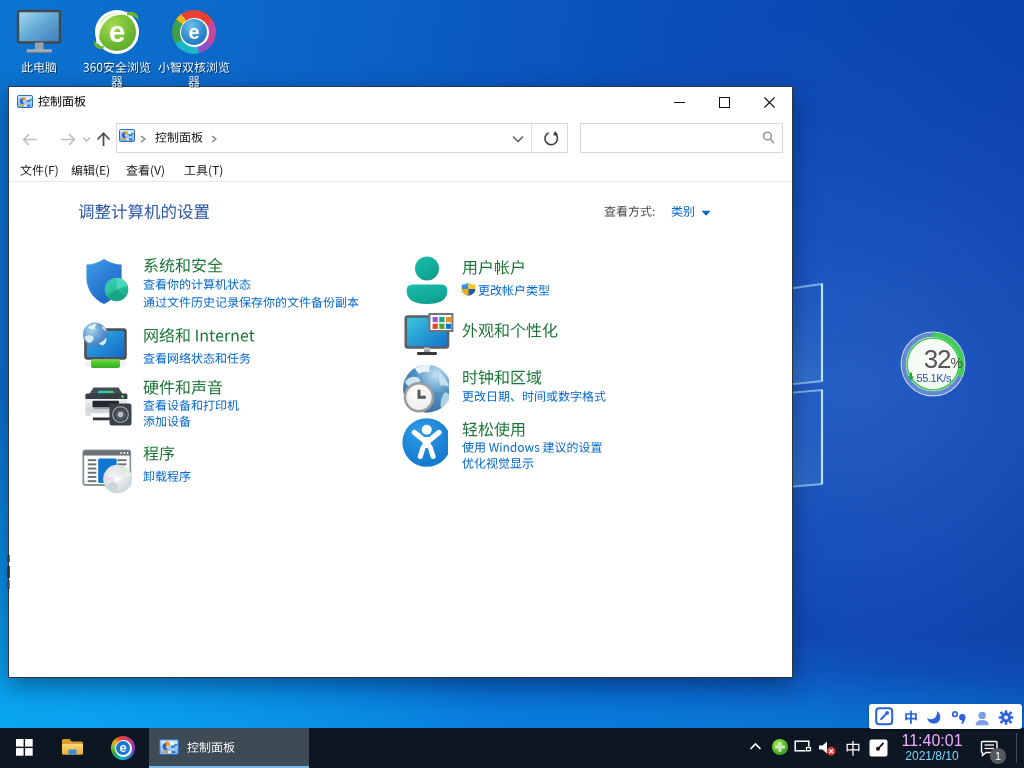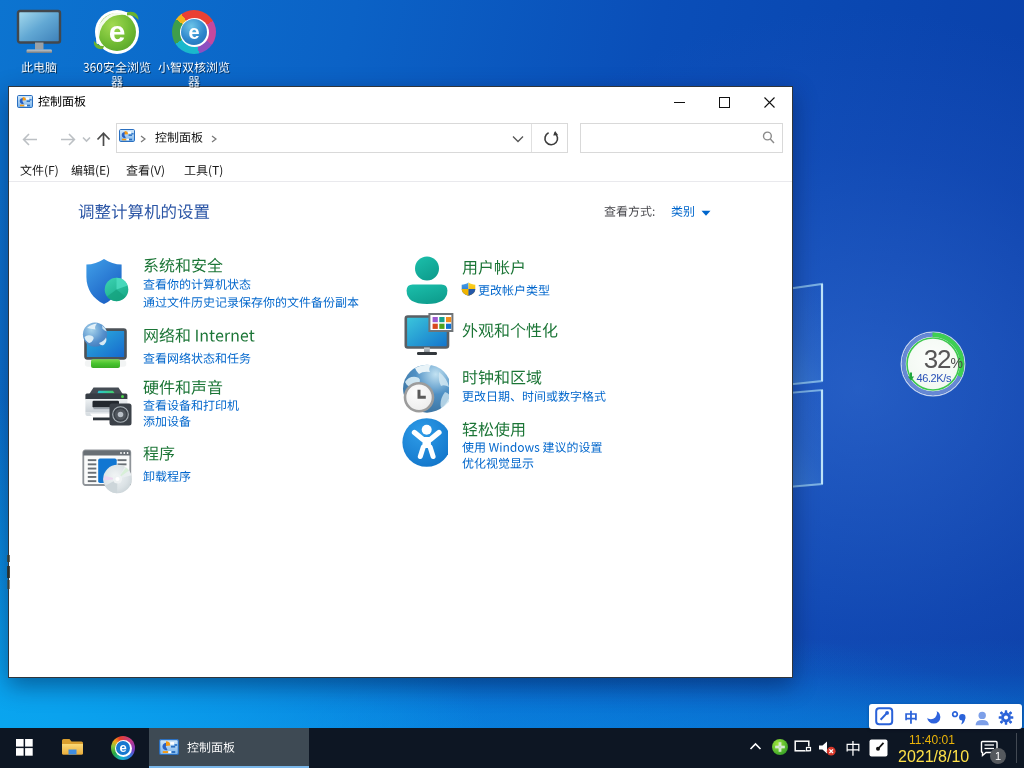--- a/index.html
+++ b/index.html
@@ -359,21 +359,21 @@
   <circle cx="34" cy="34" r="29.3" fill="#fdfefd"></circle>
   <circle cx="34" cy="34" r="29.2" fill="none" stroke="#6688d4" stroke-width="3.9"></circle>
   <circle cx="34" cy="34" r="29.2" fill="none" stroke="#3ecf52" stroke-width="4.4" stroke-dasharray="59 200" transform="rotate(-91 34 34)"></circle>
   <circle cx="34" cy="34" r="26" fill="url(#gface)" stroke="#3dc84e" stroke-width="1.6"></circle>
 </svg>
 <div class="abs" style="left:899px;top:346px;width:64px;text-align:right;font-size:26px;color:#565656;line-height:26px;letter-spacing:-1px">32<span style="font-size:14px;letter-spacing:0;color:#4a4a4a">%</span></div>
 <svg class="abs" style="left:907px;top:372px" width="8" height="10">
     <rect x="3" y="0.5" width="2" height="4.8" fill="#1fa83c"></rect>
     <path d="M0.9 4.6 L7.1 4.6 L4 8.8 Z" fill="#1fa83c"></path>
   </svg>
-<div class="abs" style="left:916.5px;top:372.5px;font-size:11px;color:#2a52b8;line-height:11px;letter-spacing:-0.4px">46.2K/s</div>
+<div class="abs" style="left:916.5px;top:372.5px;font-size:11px;color:#2a52b8;line-height:11px;letter-spacing:-0.4px">55.1K/s</div>
 
 <div id="taskbar"></div>
 <div id="taskbtn"></div>
 <svg class="abs" style="left:159px;top:739px" width="20" height="16.2" viewBox="0 0 16 13">
  <rect x="0.5" y="0.5" width="15" height="12" rx="1.2" fill="url(#cpbg)" stroke="#2a6fc0"></rect>
  <path d="M6.8 3.2 A3 3 0 1 0 6.8 8.8 L5.4 6 Z" fill="#2a62c4"></path>
  <path d="M5.6 5.6 L5.6 1.9 A3.4 3.4 0 0 1 9 5.2 Z" fill="#f59a14"></path>
  <rect x="9" y="2.5" width="3" height="2" fill="#fff"></rect>
     <rect x="12.4" y="4" width="2.2" height="1.6" fill="#3a80d0"></rect>
  <rect x="9.6" y="5.4" width="3.4" height="1.5" fill="#2a6fc0"></rect>
@@ -419,22 +419,22 @@
 <svg class="abs" style="left:818px;top:740px" width="19" height="17">
   <path d="M1 5.5 L4.5 5.5 L9 1.5 L9 13.5 L4.5 9.5 L1 9.5 Z" fill="#fff"></path>
   <circle cx="13.2" cy="11.2" r="4.4" fill="#d6382a"></circle>
   <path d="M11.4 9.4 L15 13 M15 9.4 L11.4 13" stroke="#fff" stroke-width="1.3"></path>
 </svg>
 <svg class="abs" style="left:869px;top:739px" width="19" height="18">
   <rect x="0.5" y="0.5" width="18" height="17" rx="2" fill="#fff"></rect>
   <circle cx="9" cy="9.8" r="2" fill="#111"></circle>
   <line x1="9.8" y1="9" x2="14.5" y2="3.8" stroke="#111" stroke-width="1.8"></line>
 </svg>
-<div class="abs" style="left:898px;top:734px;width:68px;text-align:center;font-size:12px;line-height:13.5px;color:#eab308">11:40:01</div>
-<div class="abs" style="left:898px;top:750px;width:68px;text-align:right;font-size:16px;line-height:13.5px;color:#fde047">2021/8/10</div>
+<div class="abs" style="left:898px;top:734px;width:68px;text-align:center;font-size:16px;line-height:13.5px;color:#f0abfc">11:40:01</div>
+<div class="abs" style="left:898px;top:750px;width:68px;text-align:center;font-size:12px;line-height:13.5px;color:#7dd3fc">2021/8/10</div>
 <svg class="abs" style="left:980px;top:740px" width="20" height="18">
   <path d="M1.5 2.5 Q1.5 1.5 2.5 1.5 L16 1.5 Q17 1.5 17 2.5 L17 11.5 Q17 12.5 16 12.5 L6 12.5 L2.5 15.5 L2.5 12.5 Q1.5 12.5 1.5 11.5 Z" fill="none" stroke="#fff" stroke-width="1.4"></path>
   <line x1="4.5" y1="5" x2="14" y2="5" stroke="#fff" stroke-width="1.3"></line>
   <line x1="4.5" y1="8.5" x2="14" y2="8.5" stroke="#fff" stroke-width="1.3"></line>
 </svg>
 <div class="abs" style="left:990px;top:748px;width:16px;height:16px;border-radius:50%;background:#55595e;color:#fff;font-size:11px;line-height:16px;text-align:center">1</div>
 
 <div class="abs" style="left:1016px;top:733px;width:1px;height:30px;background:rgba(255,255,255,0.22)"></div>
 
 <div id="imebar"></div>

